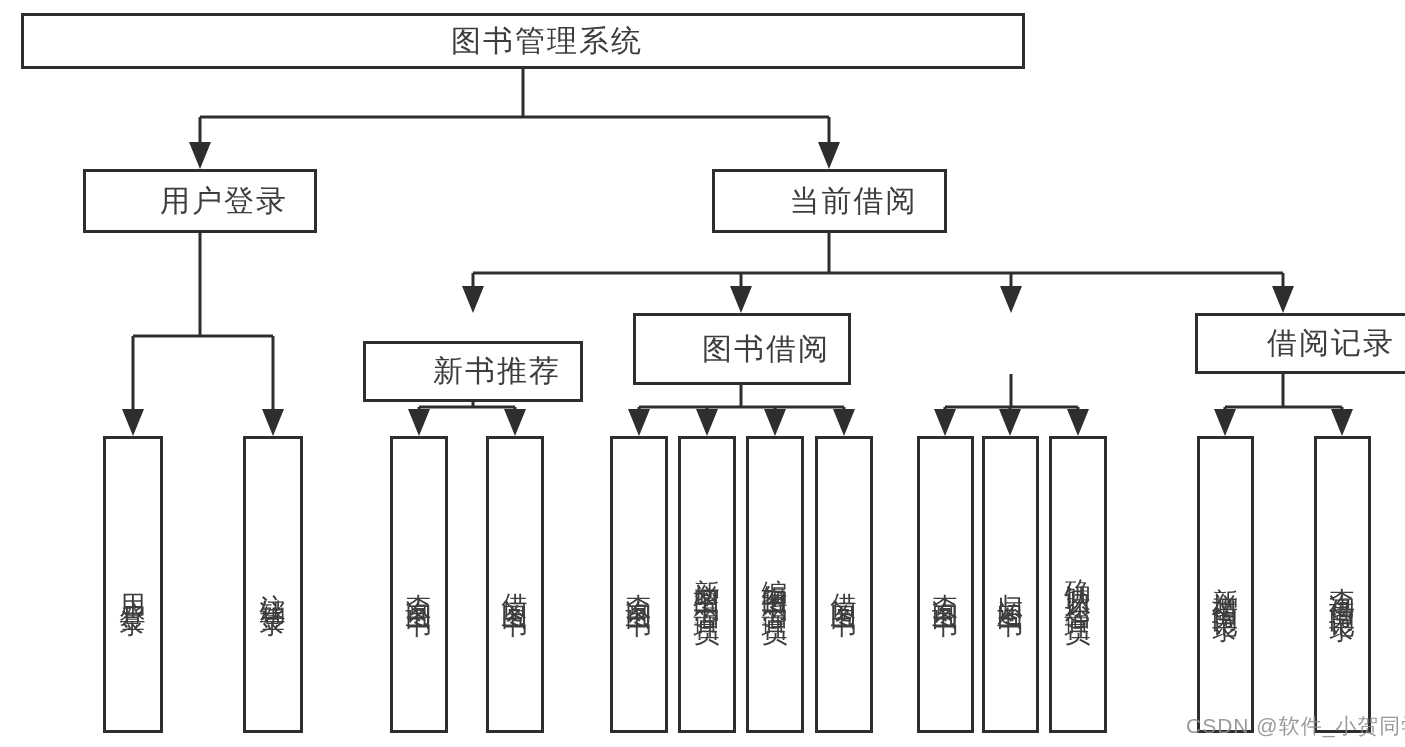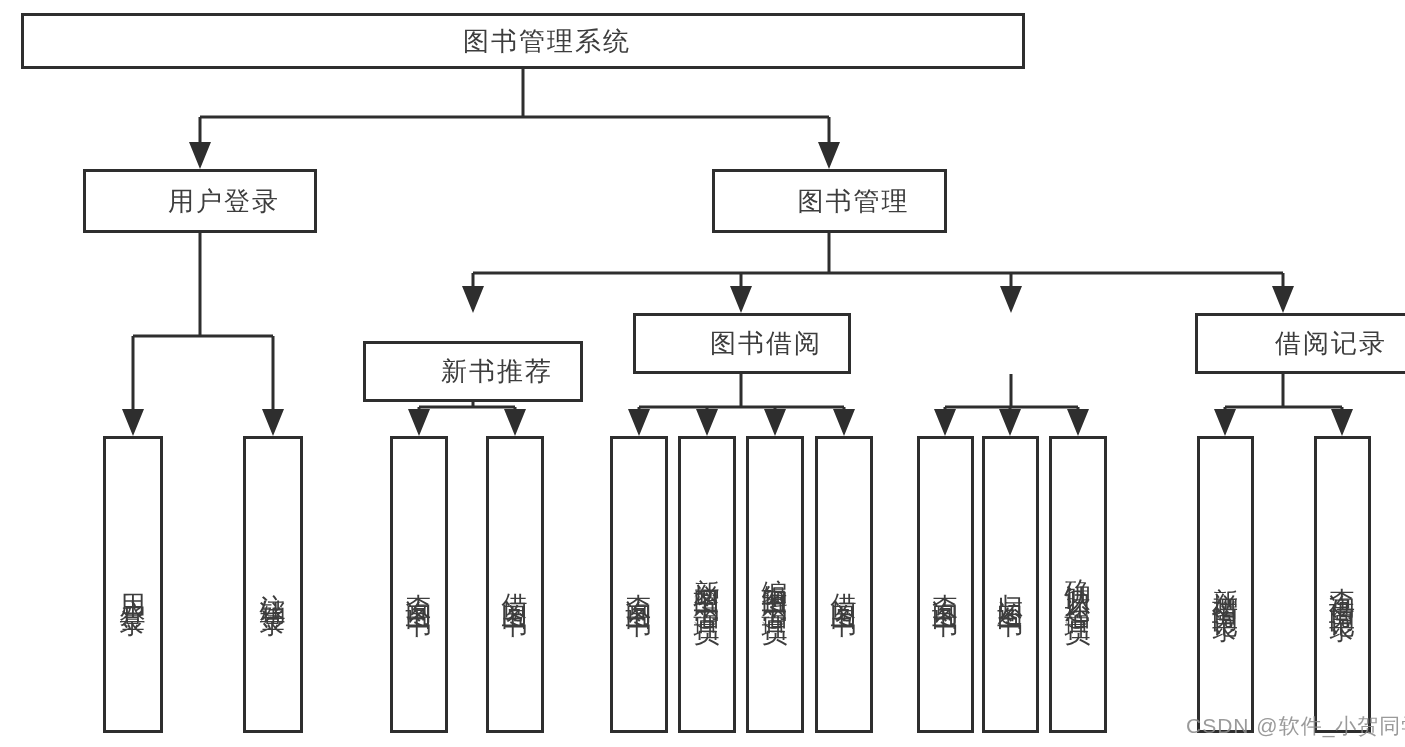--- a/index.html
+++ b/index.html
@@ -32,21 +32,21 @@
     border: 3px solid #2e2e2e;
     box-sizing: border-box;
     display: flex;
     align-items: center;
     justify-content: center;
     color: #3d3d3d;
     z-index: 2;
     text-align: center;
   }
   .node.h {
-    font-size: 26px;
+    font-size: 30px;
     letter-spacing: 2px;
     white-space: nowrap;
     padding-left: 48px;
   }
   .node.v {
     font-size: 26px;
   }
   .node.v .vtext {
     writing-mode: vertical-rl;
     text-orientation: mixed;
@@ -109,27 +109,27 @@
   </svg>
 
   <div class="node h" style="left:21px; top:13px; width:1004px; height:56px;">
     <span>图书管理系统</span>
   </div>
 
   <div class="node h" style="left:83px; top:169px; width:234px; height:64px;">
     <span>用户登录</span>
   </div>
   <div class="node h" style="left:712px; top:169px; width:235px; height:64px;">
-    <span>图书管理</span>
+    <span>当前借阅</span>
   </div>
 
   <div class="node h" style="left:363px; top:313px; width:220px; height:61px;margin-top:28px;">
     <span>新书推荐</span>
   </div>
-  <div class="node h" style="left:633px; top:313px; width:218px; height:61px;">
+  <div class="node h" style="left:633px; top:313px; width:218px; height:72px;">
     <span>图书借阅</span>
   </div>
   <div class="node h" style="left:1171px; top:313px; width:224px; height:61px;margin-left:24px;">
     <span>借阅记录</span>
   </div>
 
   <div class="node v" style="left:103px; top:436px; width:60px; height:297px;">
     <span class="vtext">用户登录</span>
   </div>
   <div class="node v" style="left:243px; top:436px; width:60px; height:297px;">

